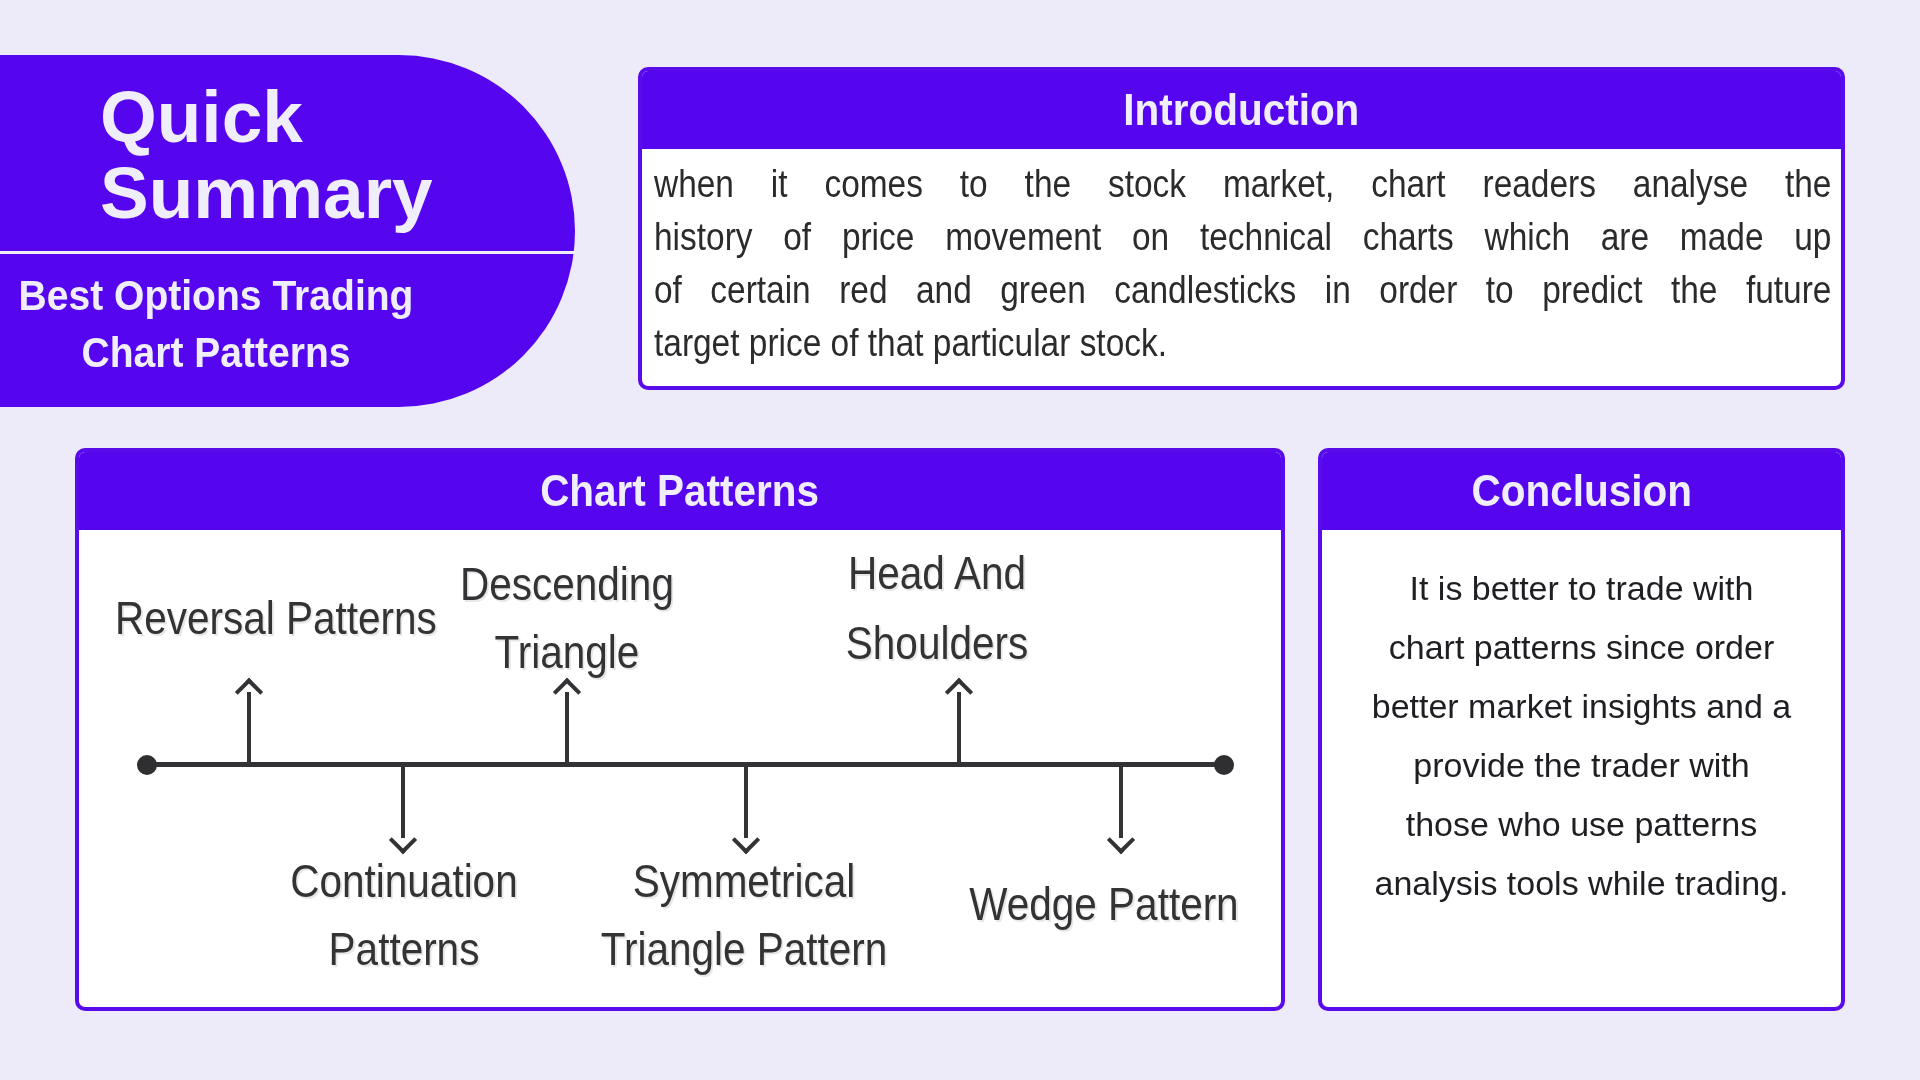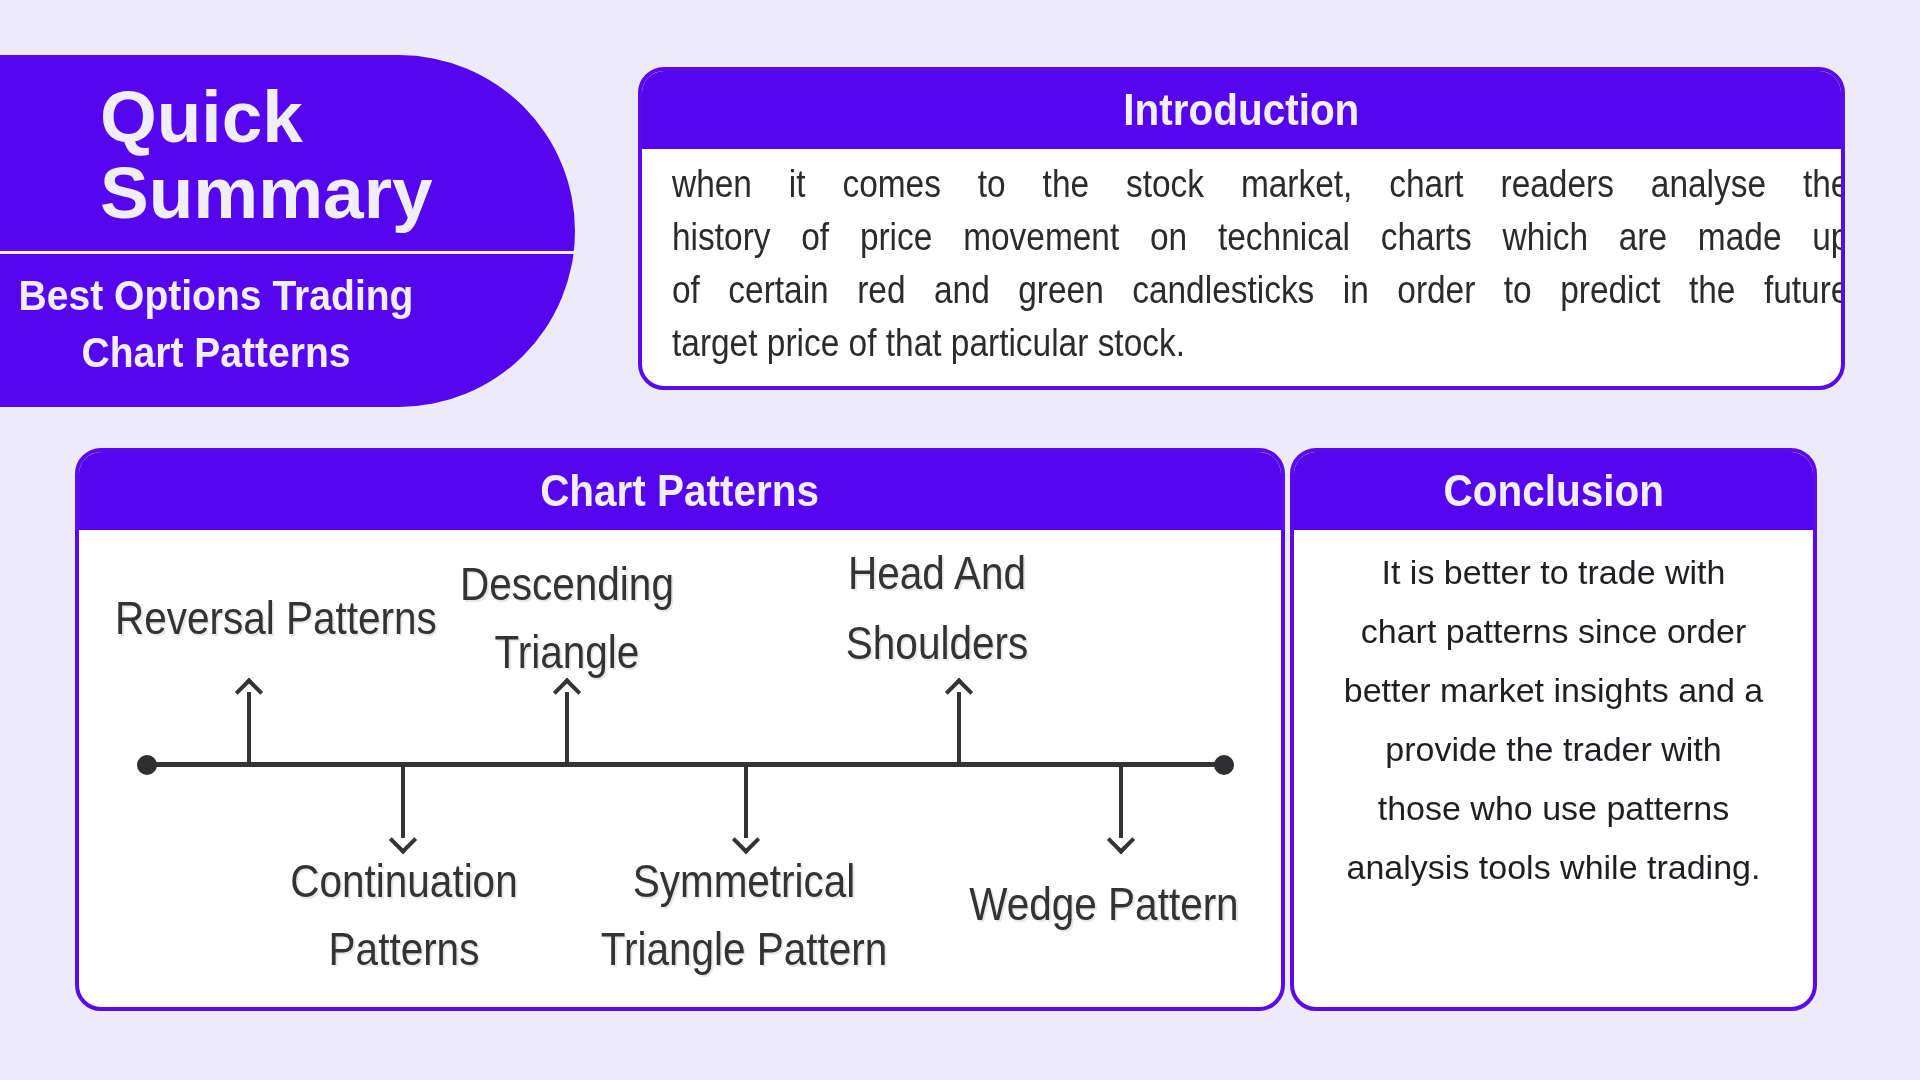--- a/index.html
+++ b/index.html
@@ -34,34 +34,34 @@
     text-align: center; font-weight: bold; color: #F1EEFB;
     font-size: 42px; line-height: 57px;
     transform: scaleX(0.93); transform-origin: center;
   }
 
   
   .card {
     position: absolute;
     background: #FFFFFF;
     border: 4px solid #5A0BE9;
-    border-radius: 26px;
+    border-radius: 10px;
     overflow: hidden;
   }
   .card-header {
     background: #5606EF;
     display: flex; align-items: center; justify-content: center;
     font-weight: bold; color: #F1EEFB; font-size: 44px;
   }
   .card-header > span { transform: scaleX(0.92); transform-origin: center; display: inline-block; }
 
   
   .intro-card { left: 638px; top: 67px; width: 1207px; height: 323px; }
   .intro-card .card-header { height: 78px; }
-  .intro-body { padding: 9px 12px 0 30px; }
+  .intro-body { padding: 9px 12px 0 12px; }
   .intro-body .line {
     width: 1338px;
     transform: scaleX(0.88); transform-origin: left center;
     font-size: 38px; line-height: 53px; color: #2B2B2E;
     text-align: justify; text-align-last: justify;
     white-space: normal;
   }
   .intro-body .line.last { text-align-last: left; }
 
   
@@ -88,24 +88,24 @@
   .chev.down { border-bottom-width: 4px; border-right-width: 4px; transform: rotate(45deg); top: 378px; }
 
   .dlabel {
     position: absolute; text-align: center; color: #333336;
     font-size: 46px; line-height: 68px;
     transform: scaleX(0.88); transform-origin: center;
     text-shadow: 2px 2px 0 rgba(160,160,160,0.25);
   }
 
   
-  .conclusion-card { left: 1290px; top: 448px; width: 527px; height: 563px; }
+  .conclusion-card { left: 1318px; top: 448px; width: 527px; height: 563px; }
   .conclusion-card .card-header { height: 78px; }
   .conclusion-body {
-    padding-top: 13px;
+    padding-top: 29px;
     text-align: center; font-size: 34px; line-height: 59px; color: #1F1F23;
   }
 </style>
 </head>
 <body>
 
 <div class="stage">
 
   <div class="title-block">
     <h1>Quick Summary</h1>

